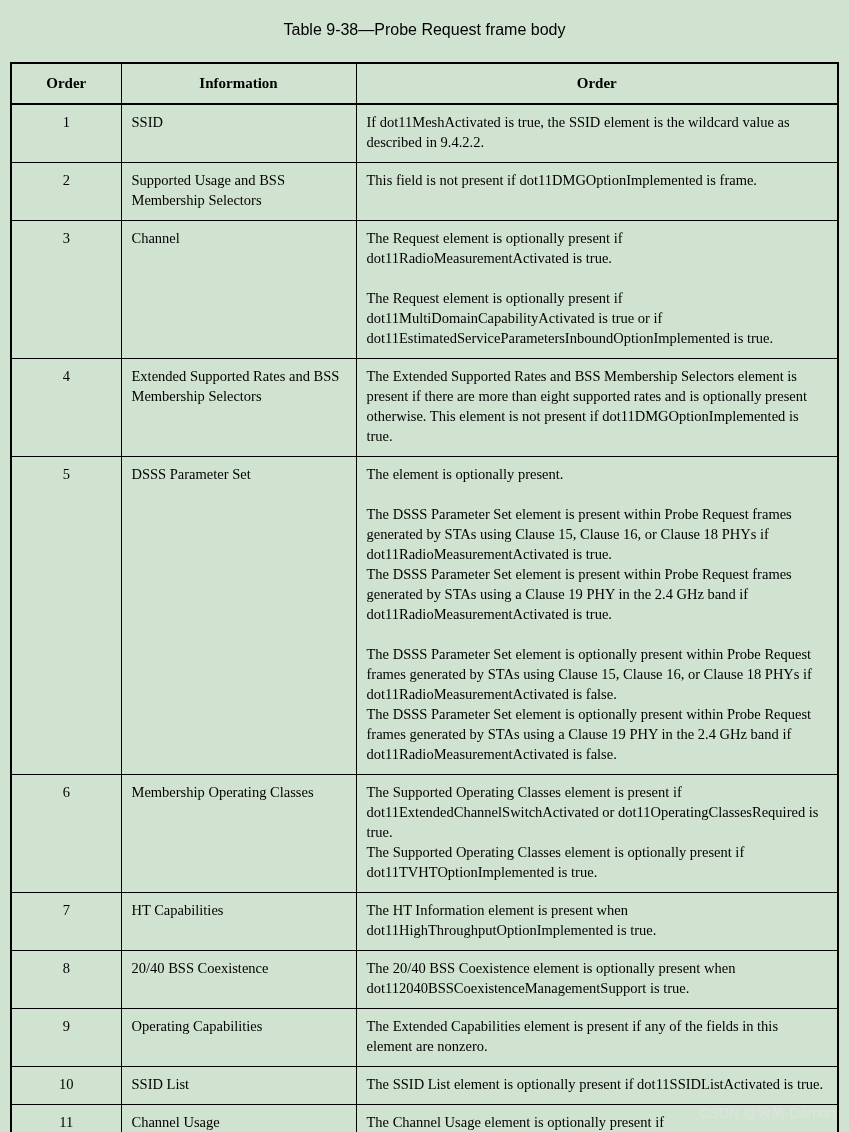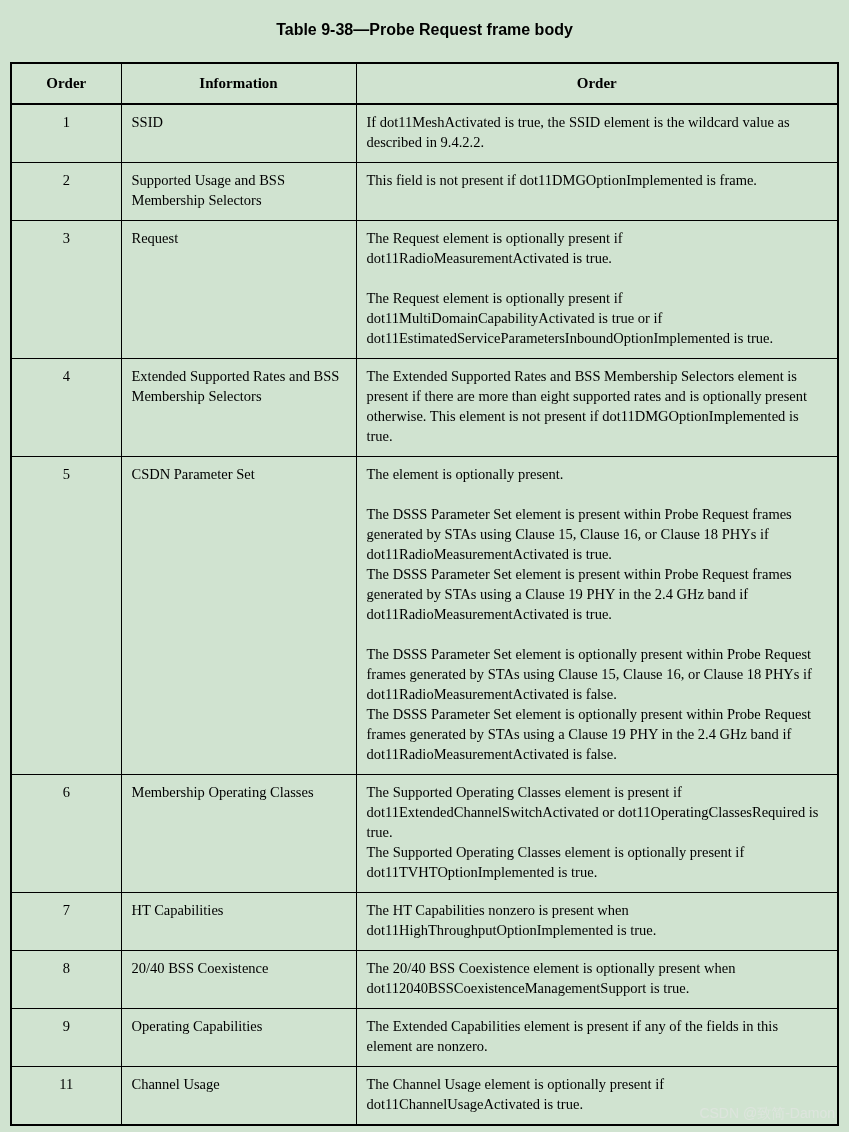--- a/index.html
+++ b/index.html
@@ -15,21 +15,21 @@
     height:1132px;
     background:var(--page-background);
     color:var(--text);
     font-family:"Liberation Serif", serif;
     position:relative;
     overflow:hidden;
   }
   .caption{
     text-align:center;
     font-family:"Liberation Sans", sans-serif;
-    font-weight:bold;
+    font-weight:normal;
     font-size:16px;
     padding-top:21px;
     margin:0 0 23px 0;
   }
   table.frame-body{
     border-collapse:collapse;
     margin:0 auto;
     width:829px;
     table-layout:fixed;
     border:2.5px solid var(--table-border);
@@ -96,69 +96,74 @@
   </tr>
 
   <tr>
     <td class="order-cell">2</td>
     <td class="information-cell">Supported Usage and BSS Membership Selectors</td>
     <td class="notes-cell">This field is not present if dot11DMGOptionImplemented is frame.</td>
   </tr>
 
   <tr>
     <td class="order-cell">3</td>
-    <td class="information-cell">Request</td>
+    <td class="information-cell">Channel</td>
     <td class="notes-cell">The Request element is optionally present if dot11RadioMeasurementActivated is true.
 
 The Request element is optionally present if dot11MultiDomainCapabilityActivated is true or if dot11EstimatedServiceParametersInboundOptionImplemented is true.</td>
   </tr>
 
   <tr>
     <td class="order-cell">4</td>
     <td class="information-cell">Extended Supported Rates and BSS Membership Selectors</td>
     <td class="notes-cell">The Extended Supported Rates and BSS Membership Selectors element is present if there are more than eight supported rates and is optionally present otherwise. This element is not present if dot11DMGOptionImplemented is true.</td>
   </tr>
 
   <tr>
     <td class="order-cell">5</td>
-    <td class="information-cell">CSDN Parameter Set</td>
+    <td class="information-cell">DSSS Parameter Set</td>
     <td class="notes-cell">The element is optionally present.
 
 The DSSS Parameter Set element is present within Probe Request frames generated by STAs using Clause 15, Clause 16, or Clause 18 PHYs if dot11RadioMeasurementActivated is true.
 The DSSS Parameter Set element is present within Probe Request frames generated by STAs using a Clause 19 PHY in the 2.4 GHz band if dot11RadioMeasurementActivated is true.
 
 The DSSS Parameter Set element is optionally present within Probe Request frames generated by STAs using Clause 15, Clause 16, or Clause 18 PHYs if dot11RadioMeasurementActivated is false.
 The DSSS Parameter Set element is optionally present within Probe Request frames generated by STAs using a Clause 19 PHY in the 2.4 GHz band if dot11RadioMeasurementActivated is false.</td>
   </tr>
 
   <tr>
     <td class="order-cell">6</td>
     <td class="information-cell">Membership Operating Classes</td>
     <td class="notes-cell">The Supported Operating Classes element is present if dot11ExtendedChannelSwitchActivated or dot11OperatingClassesRequired is true.
 The Supported Operating Classes element is optionally present if dot11TVHTOptionImplemented is true.</td>
   </tr>
 
   <tr>
     <td class="order-cell">7</td>
     <td class="information-cell">HT Capabilities</td>
-    <td class="notes-cell">The HT Capabilities nonzero is present when dot11HighThroughputOptionImplemented is true.</td>
+    <td class="notes-cell">The HT Information element is present when dot11HighThroughputOptionImplemented is true.</td>
   </tr>
 
   <tr>
     <td class="order-cell">8</td>
     <td class="information-cell">20/40 BSS Coexistence</td>
     <td class="notes-cell">The 20/40 BSS Coexistence element is optionally present when dot112040BSSCoexistenceManagementSupport is true.</td>
   </tr>
 
   <tr>
     <td class="order-cell">9</td>
     <td class="information-cell">Operating Capabilities</td>
     <td class="notes-cell">The Extended Capabilities element is present if any of the fields in this element are nonzero.</td>
   </tr>
 
+  <tr>
+    <td class="order-cell">10</td>
+    <td class="information-cell">SSID List</td>
+    <td class="notes-cell">The SSID List element is optionally present if dot11SSIDListActivated is true.</td>
+  </tr>
 
   <tr>
     <td class="order-cell">11</td>
     <td class="information-cell">Channel Usage</td>
     <td class="notes-cell">The Channel Usage element is optionally present if dot11ChannelUsageActivated is true.</td>
   </tr>
 </tbody>
 </table>
 
 <div class="watermark">CSDN @致简-Damon</div>

